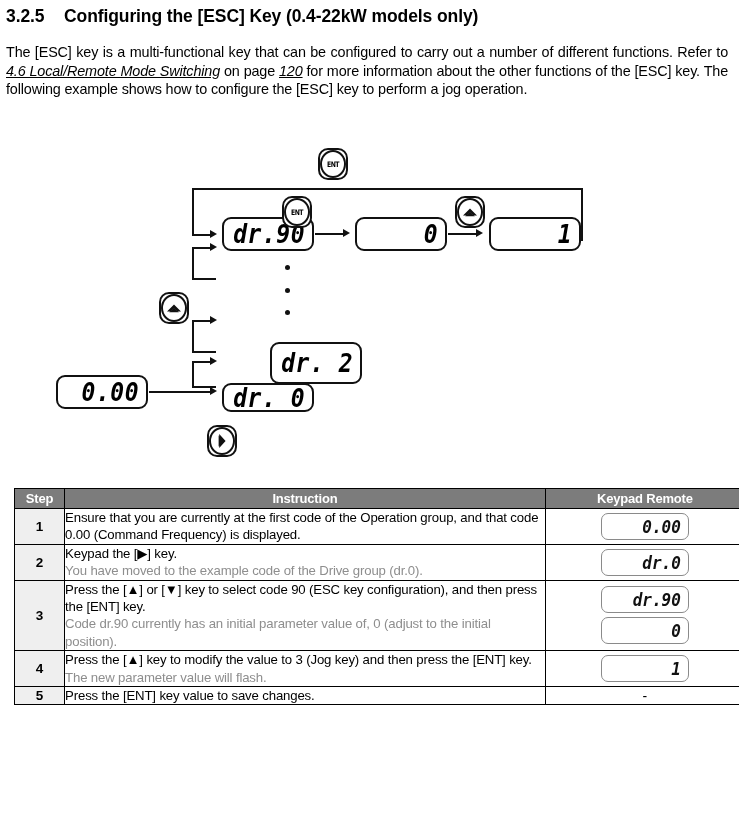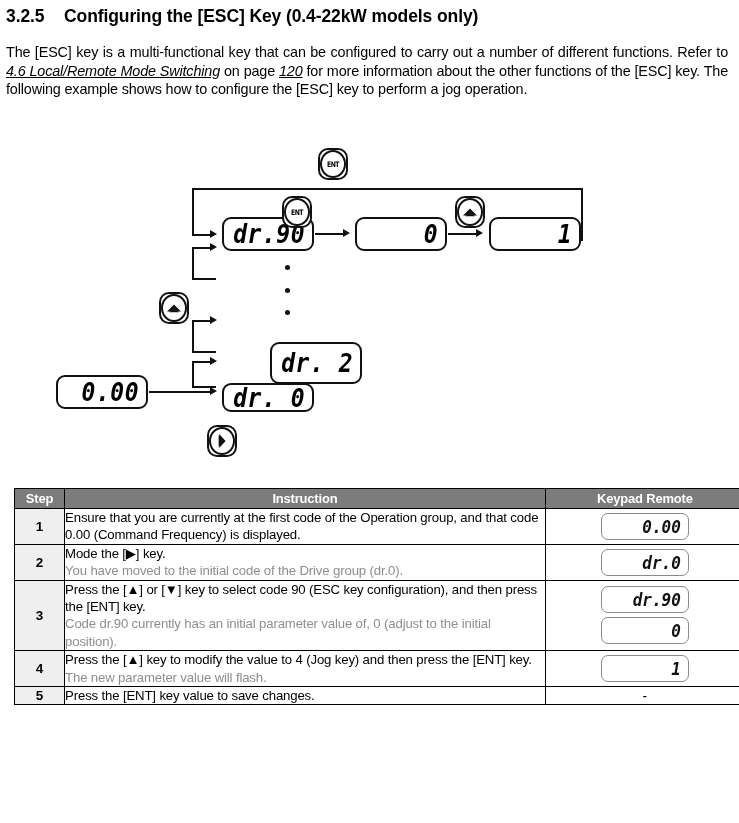--- a/index.html
+++ b/index.html
@@ -359,22 +359,22 @@
           </td>
           <td class="cell-disp">
             <div><div class="led-s">
                 <span>0.00</span>
               </div></div>
           </td>
         </tr>
         <tr>
           <td class="cell-step">2</td>
           <td class="cell-instr">
-            <div>Mode the [▶] key.</div>
-            <div class="sub">You have moved to the initial code of the Drive group (dr.0).</div>
+            <div>Keypad the [▶] key.</div>
+            <div class="sub">You have moved to the example code of the Drive group (dr.0).</div>
           </td>
           <td class="cell-disp">
             <div><div class="led-s">
                 <span>dr.0</span>
               </div></div>
           </td>
         </tr>
         <tr>
           <td class="cell-step">3</td>
           <td class="cell-instr">
@@ -386,21 +386,21 @@
                 <span>dr.90</span>
               </div></div>
             <div><div class="led-s">
                 <span>0</span>
               </div></div>
           </td>
         </tr>
         <tr>
           <td class="cell-step">4</td>
           <td class="cell-instr">
-            <div>Press the [▲] key to modify the value to 4 (Jog key) and then press the [ENT] key.</div>
+            <div>Press the [▲] key to modify the value to 3 (Jog key) and then press the [ENT] key.</div>
             <div class="sub">The new parameter value will flash.</div>
           </td>
           <td class="cell-disp">
             <div><div class="led-s">
                 <span>1</span>
               </div></div>
           </td>
         </tr>
         <tr>
           <td class="cell-step">5</td>

